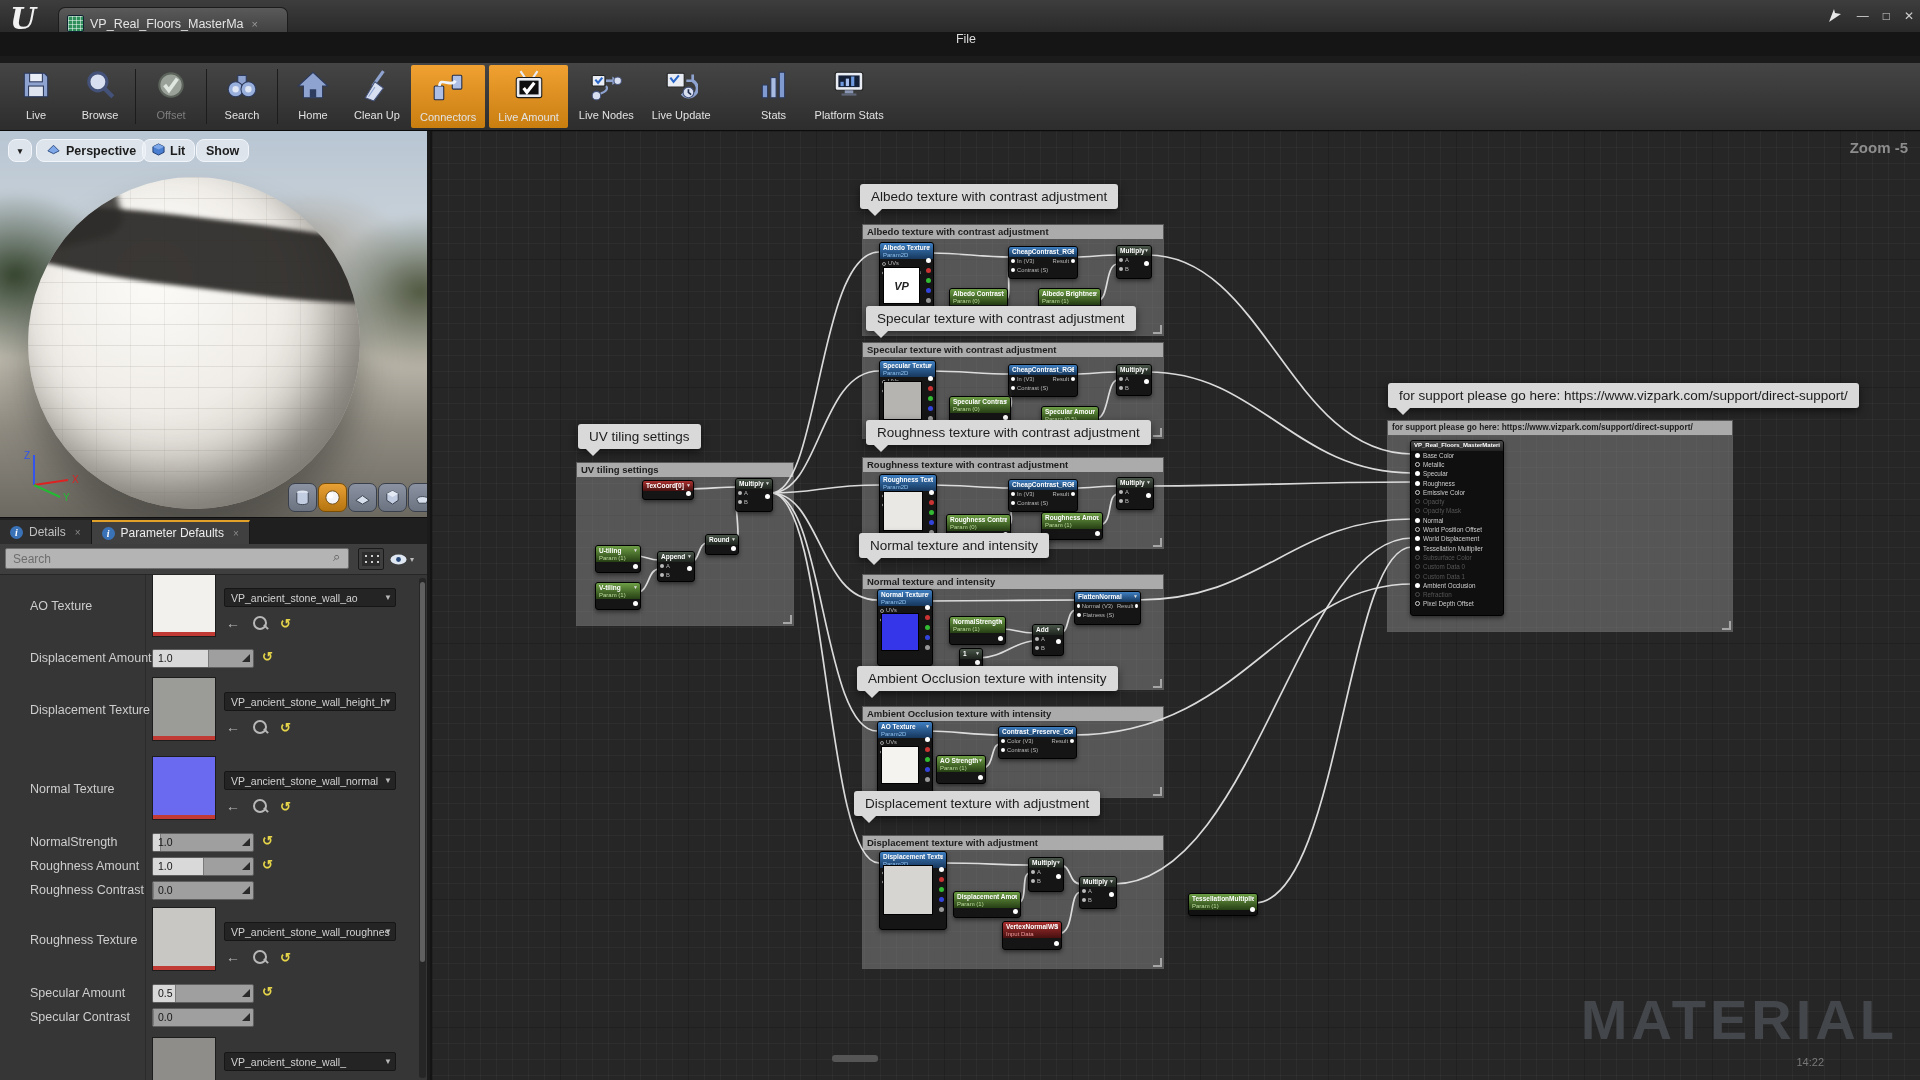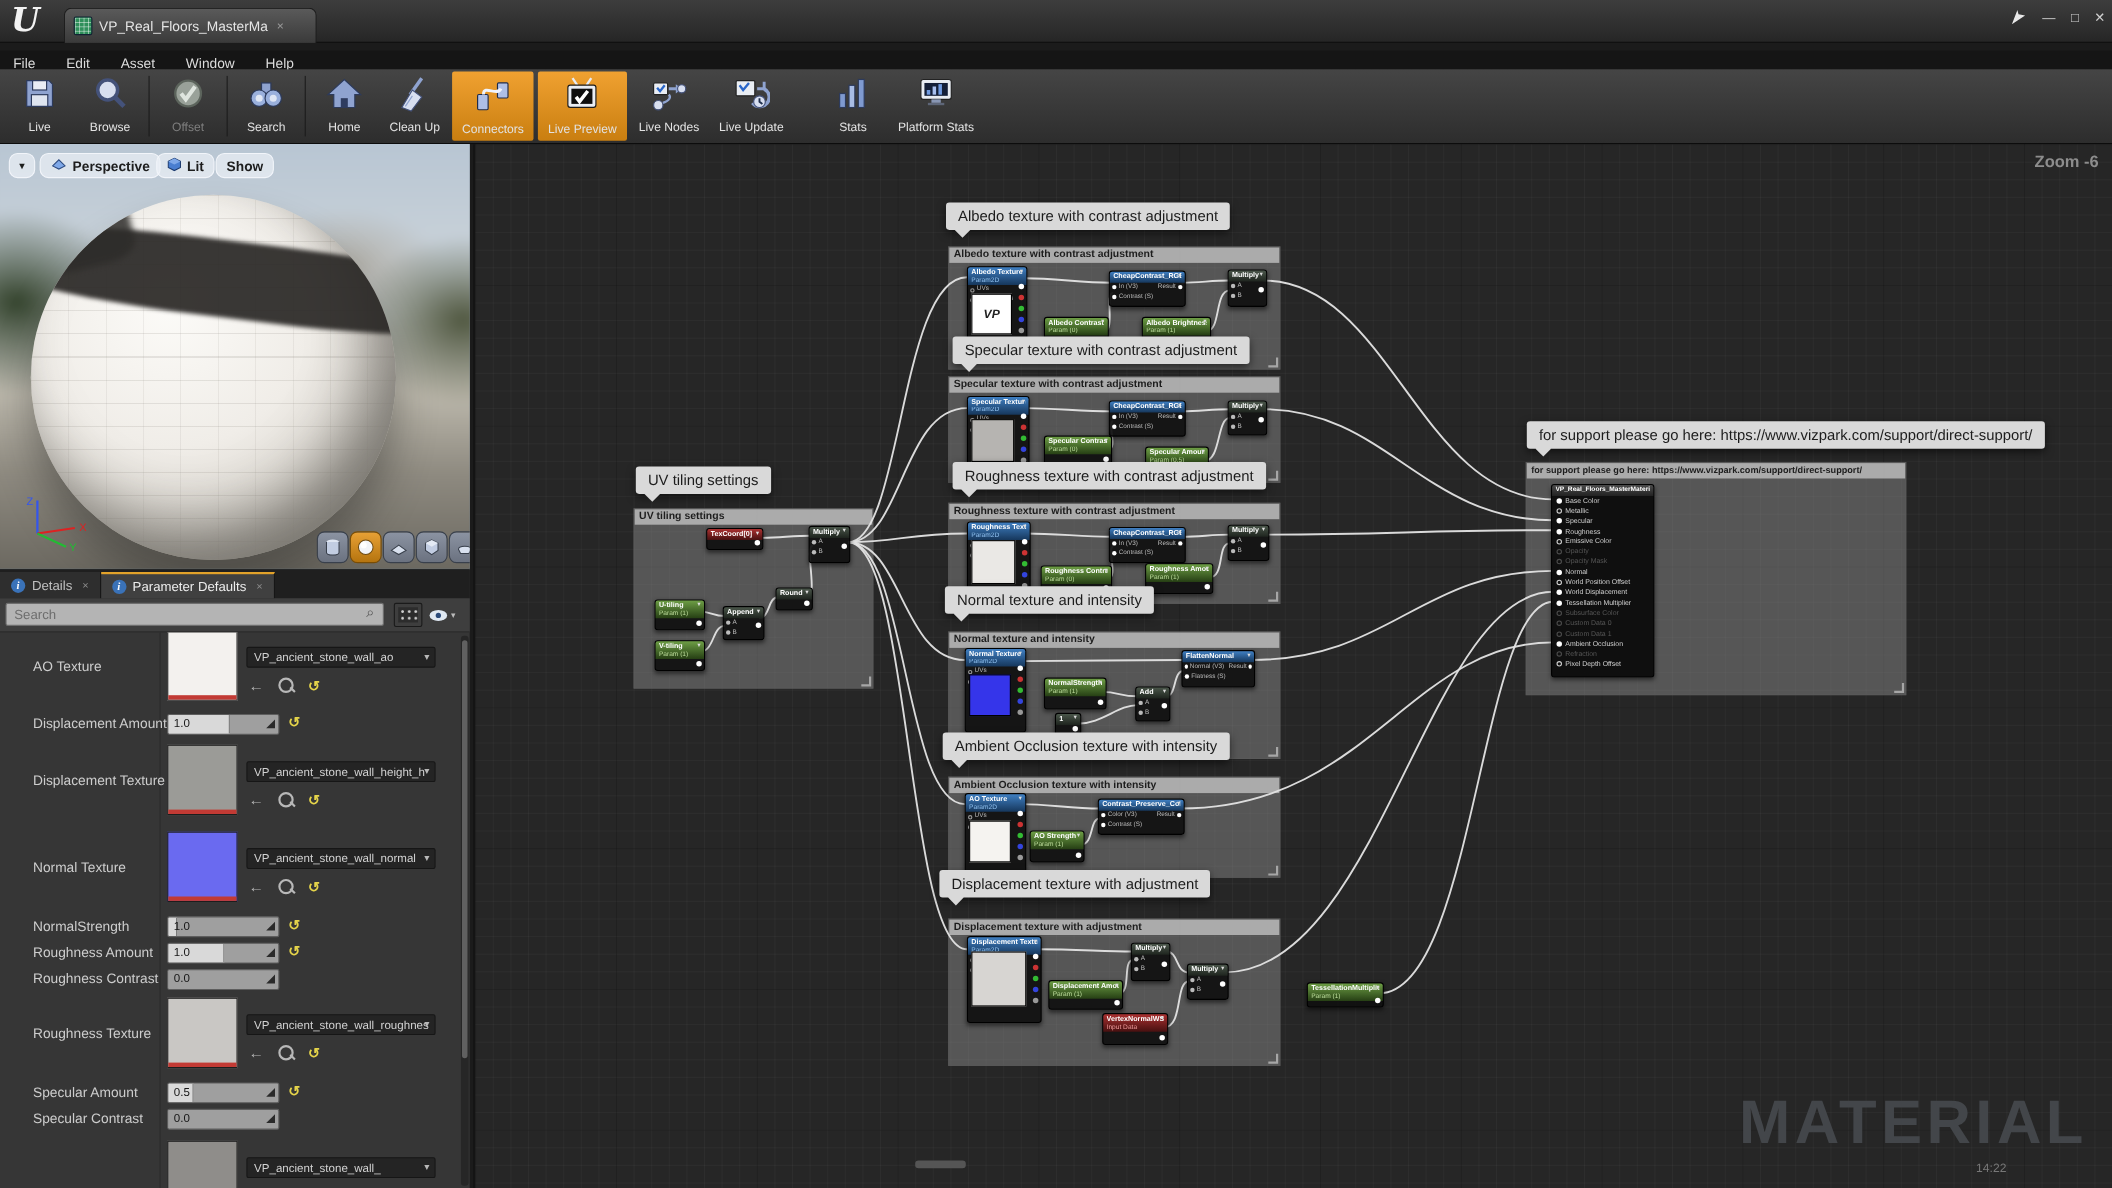--- a/index.html
+++ b/index.html
@@ -10,21 +10,21 @@
     background:linear-gradient(#3d3d3d,#262626);border-bottom:1px solid #101010;}
   #ue-logo{position:absolute;left:10px;top:1px;color:#f2f2f2;font:italic bold 30px "DejaVu Serif",serif;}
   #doc-tab{position:absolute;left:58px;top:7px;height:31px;width:212px;border-radius:7px 7px 0 0;
     background:linear-gradient(#5a5a5a,#3a3a3a);border:1px solid #1c1c1c;border-bottom:none;
     display:flex;align-items:center;padding:0 8px;gap:6px;}
   #doc-tab .asset-ico{width:15px;height:15px;background:#2e8f5a;border:1px solid #123;border-radius:2px;
     background-image:linear-gradient(rgba(255,255,255,.5) 1px,transparent 1px),linear-gradient(90deg,rgba(255,255,255,.5) 1px,transparent 1px);background-size:4px 4px;}
   #doc-tab .t{color:#e4e4e4;font-size:12.5px;white-space:nowrap;overflow:hidden;max-width:160px;}
   #doc-tab .x{color:#9a9a9a;font-size:11px;margin-left:2px;}
   #win-ctrl{position:absolute;right:6px;top:8px;display:flex;gap:14px;color:#cfcfcf;font-size:12px;align-items:center;}
-  #menubar{position:absolute;left:0;top:46px;width:1920px;height:24px;background:#151515;display:flex;gap:28px;align-items:center;padding-left:12px;box-sizing:border-box;}
+  #menubar{position:absolute;left:0;top:32px;width:1920px;height:24px;background:#151515;display:flex;gap:28px;align-items:center;padding-left:12px;box-sizing:border-box;flex-direction:column;}
   #menubar span{color:#dcdcdc;font-size:12.5px;}
   
   #toolbar{position:absolute;left:0;top:63px;width:1920px;height:67px;background:linear-gradient(#454545,#2d2d2d);border-bottom:1px solid #0c0c0c;display:flex;align-items:stretch;padding-left:4px;}
   .tbtn{display:flex;flex-direction:column;align-items:center;justify-content:flex-start;padding:5px 9px 2px;min-width:46px;}
   .tbtn svg{width:34px;height:34px;}
   .tbtn .lab{color:#e2e2e2;font-size:11px;margin-top:3px;white-space:nowrap;}
   .tbtn.disabled .lab{color:#7e7e7e;}
   .tbtn.active{background:linear-gradient(#f0a131,#c97e10);border-radius:2px;margin:2px 2px;}
   .tsep{width:1px;background:#1c1c1c;margin:6px 3px;}
   .tgap{width:22px;}
@@ -216,21 +216,21 @@
       <div class="lab">Connectors</div>
     </div>
     <div class="tbtn active">
       <span><svg viewBox="0 0 32 32" style="width: 34px; height: 34px;">
           <line x1="12" y1="7" x2="8" y2="1" stroke="#e8ecf4" stroke-width="2"></line>
           <line x1="20" y1="7" x2="24" y2="1" stroke="#e8ecf4" stroke-width="2"></line>
           <rect x="4" y="7" width="24" height="19" rx="2" fill="#e9edf3" stroke="#1c1c1c"></rect>
           <rect x="7" y="10" width="18" height="13" fill="#0e0e0e"></rect>
           <path d="M11 17 l3 4 l7 -9" stroke="#fff" stroke-width="3" fill="none"></path>
         </svg></span>
-      <div class="lab">Live Preview</div>
+      <div class="lab">Live Amount</div>
     </div>
     <div class="tbtn">
       <span><svg viewBox="0 0 32 32" style="width: 34px; height: 34px;">
           <rect x="3" y="7" width="12" height="10" rx="1" fill="#e9edf3" stroke="#222"></rect>
           <path d="M6 11 l2.5 3 l4 -5" stroke="#2a66c8" stroke-width="2" fill="none"></path>
           <path d="M16 12 H23" stroke="#8fa3d0" stroke-width="2.5"></path>
           <path d="M22 8 l5 4 l-5 4 z" fill="#8fa3d0"></path>
           <circle cx="27" cy="12" r="3.5" fill="#d8dff0" stroke="#44527a"></circle>
           <circle cx="7" cy="26" r="4" fill="#d8dff0" stroke="#44527a"></circle>
           <path d="M11 24 C17 22 18 19 16 17" fill="none" stroke="#8fa3d0" stroke-width="2"></path>
@@ -452,21 +452,21 @@
         <div class="reset">↺</div>
       </div>
     </div>
   <div id="pscroll">
       <div class="thumbb"></div>
     </div>
 </div>
 
 <div id="graph">
   <div id="watermark">MATERIAL</div>
-  <div id="zoomlabel">Zoom -6</div>
+  <div id="zoomlabel">Zoom -5</div>
   <div id="clock">14:22</div>
   <div id="hscroll"></div>
 <div class="g-comment" style="left: 144px; top: 331px; width: 216px; height: 162px;">
       <div class="g-cheader">UV tiling settings</div>
       <div class="g-resize"></div>
     </div>
     <div class="g-tip" style="left: 146px; top: 293px;">UV tiling settings</div>
     <div class="g-comment" style="left: 430px; top: 93px; width: 300px; height: 110px;">
       <div class="g-cheader">Albedo texture with contrast adjustment</div>
       <div class="g-resize"></div>

